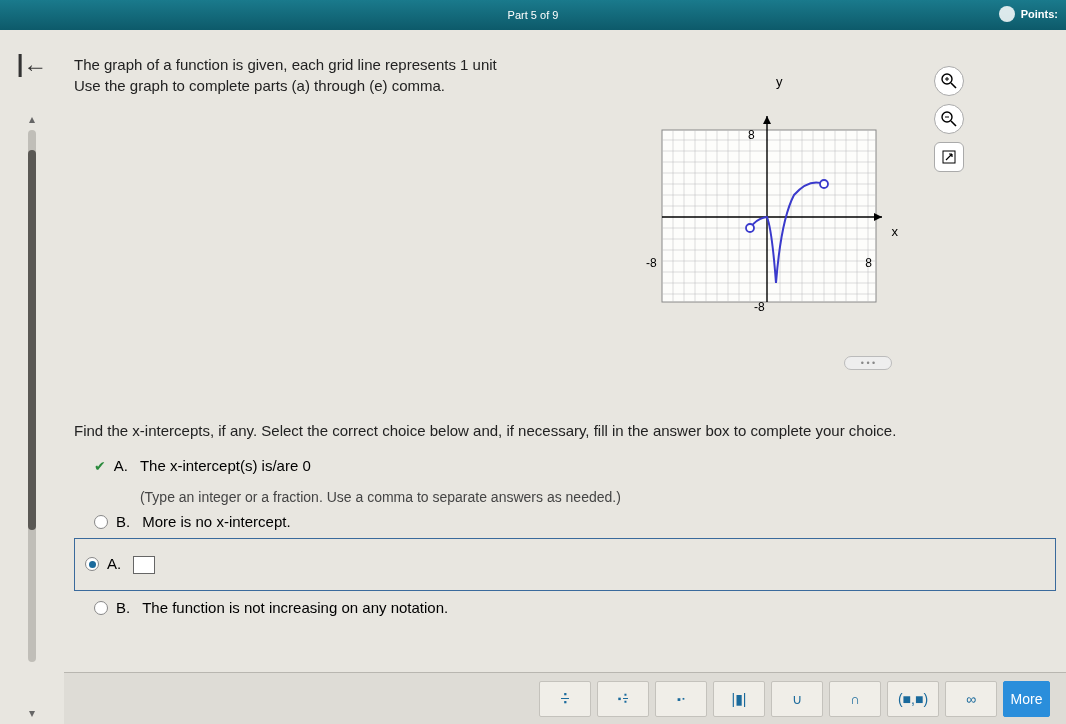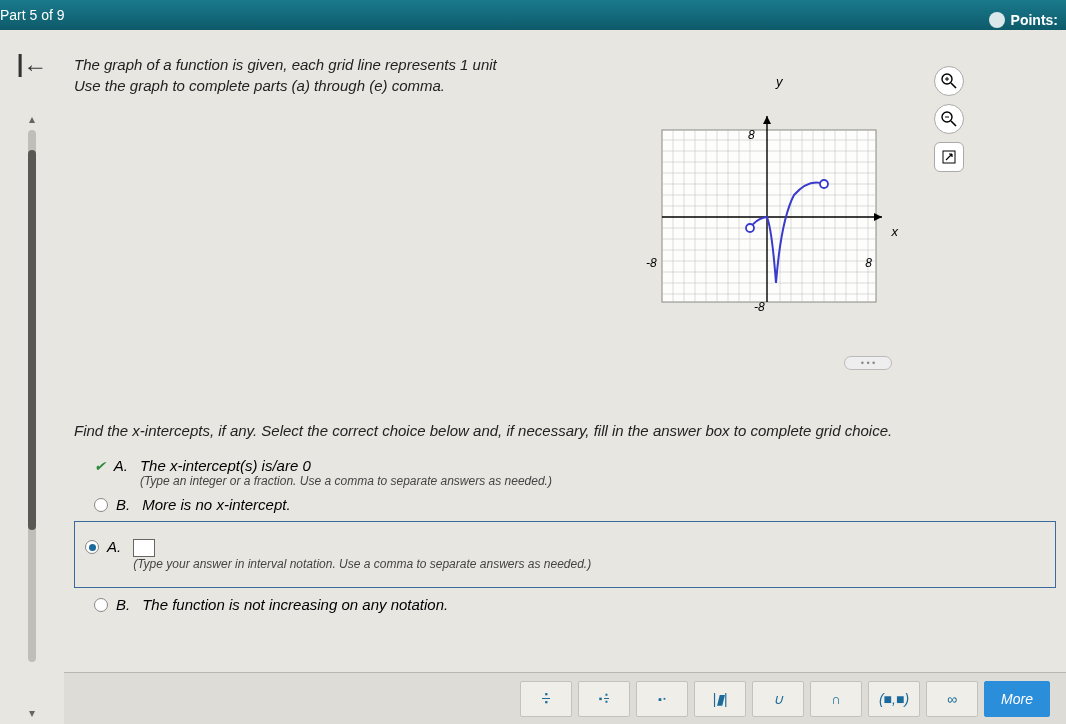--- a/index.html
+++ b/index.html
@@ -9,28 +9,29 @@
   width: 1066px;
   height: 724px;
   overflow: hidden;
   position: relative;
 }
 .top-bar {
   background: linear-gradient(to bottom, #1a7a8c, #0d5a6a);
   height: 30px;
   display: flex;
   align-items: center;
+  justify-content: center;
   color: #fff;
-  font-size: 14px;
+  font-size: 11px;
   position: relative;
 }
 .points-label {
   position: absolute;
   right: 8px;
-  top: 12px;
+  top: 6px;
   font-weight: bold;
   display: flex;
   align-items: center;
   gap: 6px;
 }
 .points-icon {
   width: 16px; height: 16px;
   background: #fff;
   border-radius: 50%;
   position: relative;
@@ -73,21 +74,20 @@
 }
 .scroll-up, .scroll-down {
   font-size: 12px;
   color: #666;
   margin: 4px 0;
 }
 .content {
   flex: 1;
   padding: 24px 10px 6px 10px;
   position: relative;
-  font-style: italic;
 }
 .problem-text {
   font-size: 15px;
   color: #222;
   line-height: 1.4;
   max-width: 520px;
 }
 .graph-box {
   position: absolute;
   left: 590px;
@@ -149,23 +149,23 @@
 }
 .choice-row {
   display: flex;
   align-items: flex-start;
   gap: 8px;
   margin: 8px 0 8px 20px;
   font-size: 15px;
 }
 .choice-body { flex: 1; }
 .choice-hint {
-  font-size: 12px;
+  font-size: 14px;
   color: #444;
-  margin-top: 0;
+  margin-top: 15px;
 }
 .radio-dot {
   width: 14px; height: 14px;
   border: 1px solid #888;
   border-radius: 50%;
   margin-top: 2px;
   display: inline-flex;
   align-items: center;
   justify-content: center;
   background: #fff;
@@ -220,21 +220,21 @@
   display: flex;
   align-items: center;
   justify-content: center;
   font-size: 14px;
   color: #1a6a9c;
   cursor: pointer;
 }
 .tb-btn.more-btn {
   background: #2a8edb;
   color: #fff;
-  width: 66px;
+  width: 47px;
   border-color: #2a8edb;
 }
 </style>
 </head>
 <body>
 
 <div class="top-bar">
   <span>Part 5 of 9</span>
   <div class="points-label">
     <span class="points-icon"></span>
@@ -330,21 +330,21 @@
         <svg width="14" height="14" viewBox="0 0 14 14">
             <rect x="1" y="1" width="12" height="12" fill="none" stroke="#000"></rect>
             <path d="M4 10 L10 4 M10 4 L7 4 M10 4 L10 7" stroke="#000" fill="none" stroke-width="1.2"></path>
           </svg>
       </div>
     </div>
 
     <div class="divider-dots">• • •</div>
 
     <div class="part-b">
-      <div class="part-text">Find the x-intercepts, if any. Select the correct choice below and, if necessary, fill in the answer box to complete grid choice.</div>
+      <div class="part-text">Find the x-intercepts, if any. Select the correct choice below and, if necessary, fill in the answer box to complete your choice.</div>
 
       <div class="choice-row">
         <span class="radio-check">✔</span>
         <span class="letter-label">A.</span>
         <div class="choice-body">
           <span>The x-intercept(s) is/are </span>
           <span class="answer-val">0</span>
           <div class="choice-hint">(Type an integer or a fraction. Use a comma to separate answers as needed.)</div>
         </div>
       </div>
@@ -357,21 +357,20 @@
         </div>
       </div>
 
 
       <div class="part-c-box">
         <div class="choice-row" style="margin-left:0">
           <span class="radio-dot checked"></span>
           <span class="letter-label">A.</span>
           <div class="choice-body">
             <span class="answer-box"></span>
-            <div class="choice-hint">(Type your answer in interval notation. Use a comma to separate answers as needed.)</div>
           </div>
         </div>
       </div>
 
       <div class="choice-row">
         <span class="radio-dot"></span>
         <span class="letter-label">B.</span>
         <div class="choice-body">
           <span>The function is not increasing on any notation.</span>
         </div>

